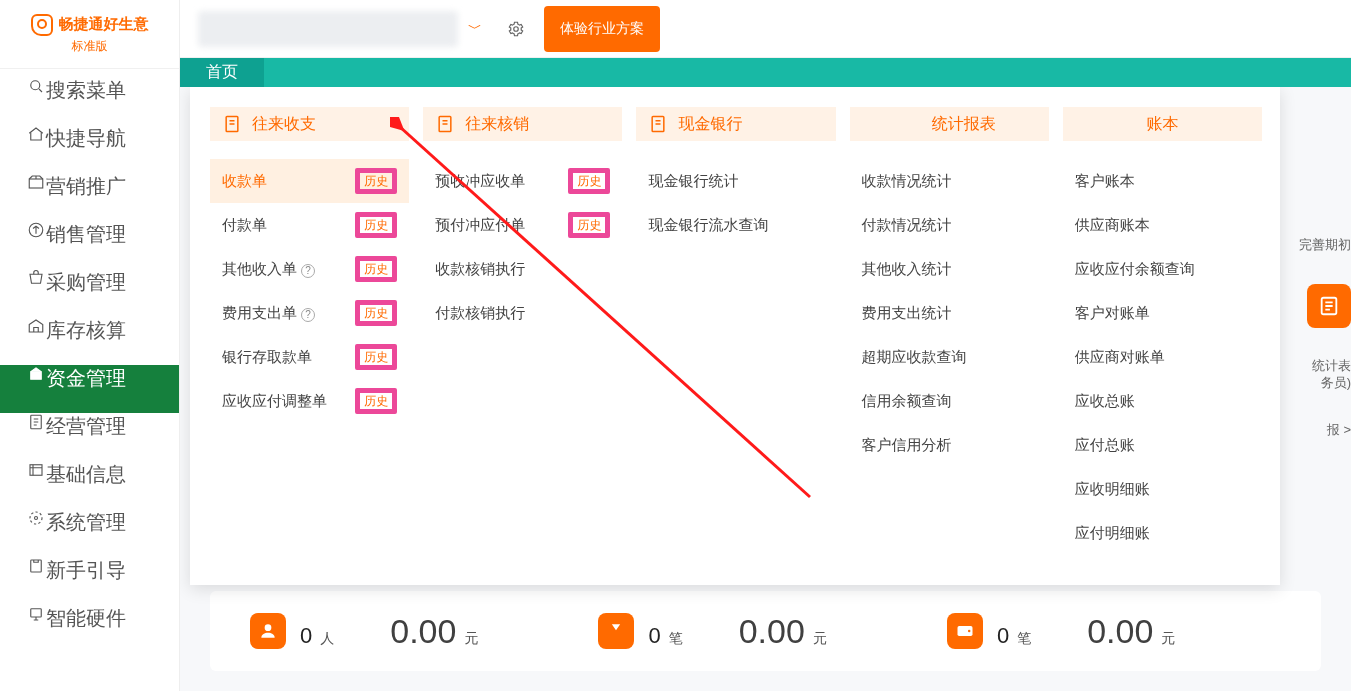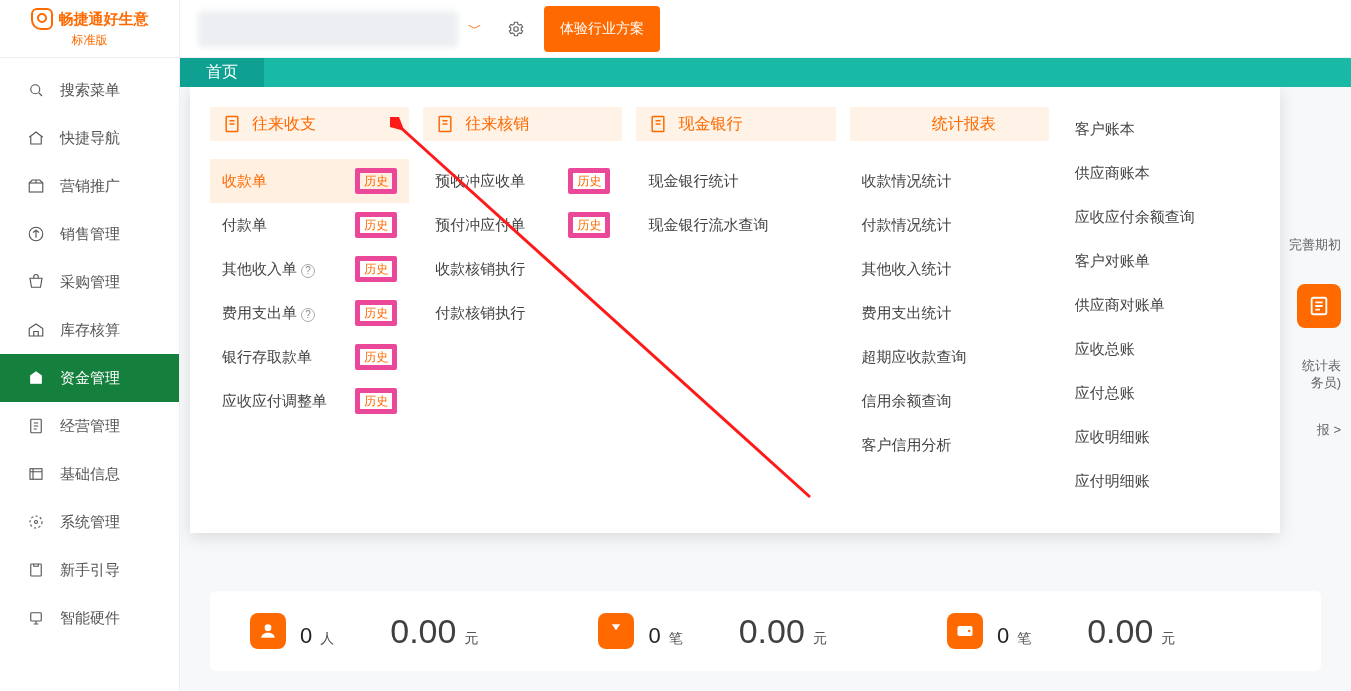--- a/index.html
+++ b/index.html
@@ -20,21 +20,21 @@
   
   .sidebar {
     width: 180px;
     flex: 0 0 180px;
     background: #fff;
     border-right: 1px solid #eee;
     display: flex;
     flex-direction: column;
   }
   .logo-area {
-    height: 58px;
+    height: 69px;
     display: flex;
     flex-direction: column;
     align-items: center;
     justify-content: center;
     gap: 2px;
     border-bottom: 1px solid #f0f0f0;
   }
   .logo-row { display:flex; align-items:center; gap:6px;}
   .logo-mark {
     width: 22px; height: 22px;
@@ -49,26 +49,25 @@
     width:6px;height:6px;
     border:2px solid #ff6a00;
     border-radius:50%;
   }
   .logo-text { color:#ff6a00; font-weight:600; font-size:15px;}
   .logo-sub  { color:#ff6a00; font-size:12px; }
   .side-nav { padding-top:8px; overflow-y:auto;}
   .side-item{
     height:48px;
     display:flex;
-    align-items:center;
-    gap:14px;
+    gap:0;
     padding:0 26px;
     color:#555;
     cursor:pointer;
-    font-size:15px;
+    font-size:20px;
   }
   .side-item.active{
     background:#15803d;
     color:#fff;
   }
   .side-item.active .side-icon svg{ stroke:#fff; fill:#fff;}
   .side-icon{ width:20px; display:flex; justify-content:center;}
   .side-icon svg{ width:18px;height:18px; stroke:#555; fill:none; stroke-width:1.5;}
   
   .main{
@@ -163,21 +162,21 @@
   .card-num{ font-size:34px; color:#404040;margin-left:48px;}
   
   .right-helpers{
     position:absolute;
     right:0; top:150px;
     width:70px;
     display:flex;
     flex-direction:column;
     gap:30px;
     align-items:flex-end;
-    padding-right:10px;
+    padding-right:0;
     font-size:13px;
     color:#666;
   }
   .helper-badge{
     width:44px;height:44px;
     background:#ff6a00;
     border-radius:8px;
     display:flex;align-items:center;justify-content:center;
     color:#fff;
   }
@@ -516,20 +515,23 @@
               </div>
               <div class="fly-row">
                 <span>信用余额查询</span>
               </div>
               <div class="fly-row">
                 <span>客户信用分析</span>
               </div>
             </div>
           </div>
           <div class="fly-col">
+            <div class="fly-heading" style="justify-content: center;">
+              <span class="fly-heading-title">账本</span>
+            </div>
             <div class="fly-list">
               <div class="fly-row">
                 <span>客户账本</span>
               </div>
               <div class="fly-row">
                 <span>供应商账本</span>
               </div>
               <div class="fly-row">
                 <span>应收应付余额查询</span>
               </div>

